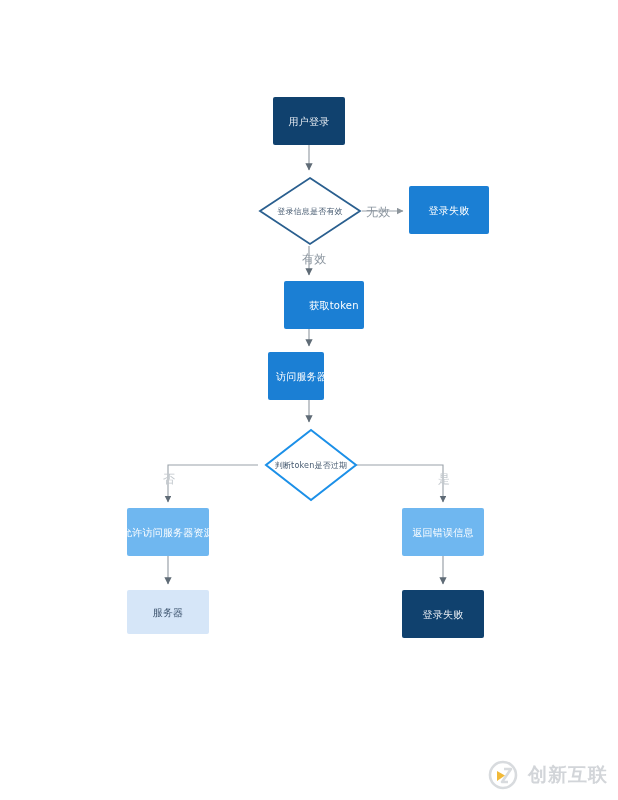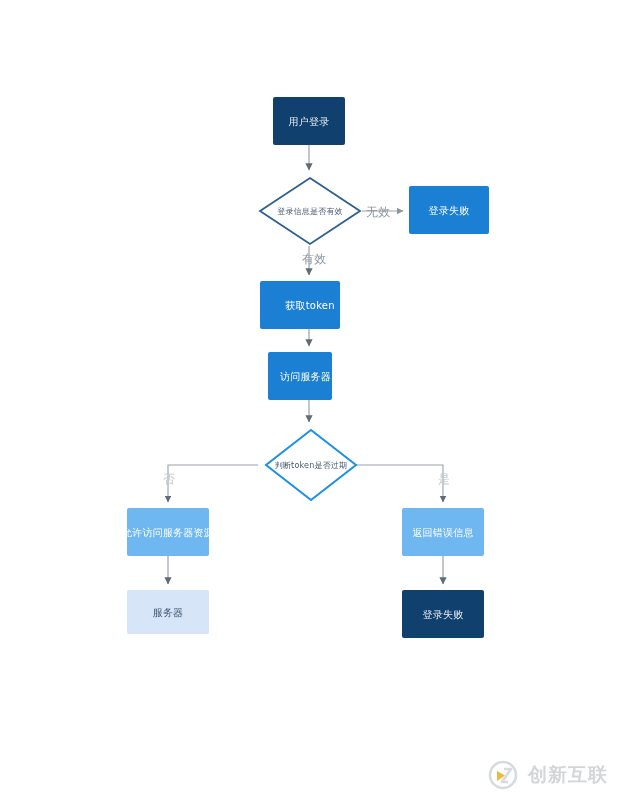--- a/index.html
+++ b/index.html
@@ -154,25 +154,25 @@
     <svg class="diamond-shape" viewBox="0 0 104 70">
       <polygon points="52,2 102,35 52,68 2,35" fill="#ffffff" stroke="#2a5f8f" stroke-width="1.8"></polygon>
     </svg>
     <div class="diamond-label">登录信息是否有效</div>
   </div>
 
   <div class="node node-mid" style="left:409px; top:186px; width:80px; height:48px;">
     <span>登录失败</span>
   </div>
 
-  <div class="node node-mid" style="left:260px; top:281px; width:80px; height:48px;padding-left:20px;">
+  <div class="node node-mid" style="left:284px; top:281px; width:80px; height:48px;padding-left:20px;">
     <span>获取token</span>
   </div>
 
-  <div class="node node-mid" style="left:268px; top:352px; width:64px; height:48px;padding-left:11px;">
+  <div class="node node-mid" style="left:268px; top:352px; width:56px; height:48px;padding-left:11px;">
     <span>访问服务器</span>
   </div>
 
   <div class="diamond-wrap" style="left:264px; top:428px; width:94px; height:74px;">
     <svg class="diamond-shape" viewBox="0 0 94 74">
       <polygon points="47,2 92,37 47,72 2,37" fill="#ffffff" stroke="#1c90e8" stroke-width="2"></polygon>
     </svg>
     <div class="diamond-label" style="width:140px; left:-23px;">判断token是否过期</div>
   </div>
 

